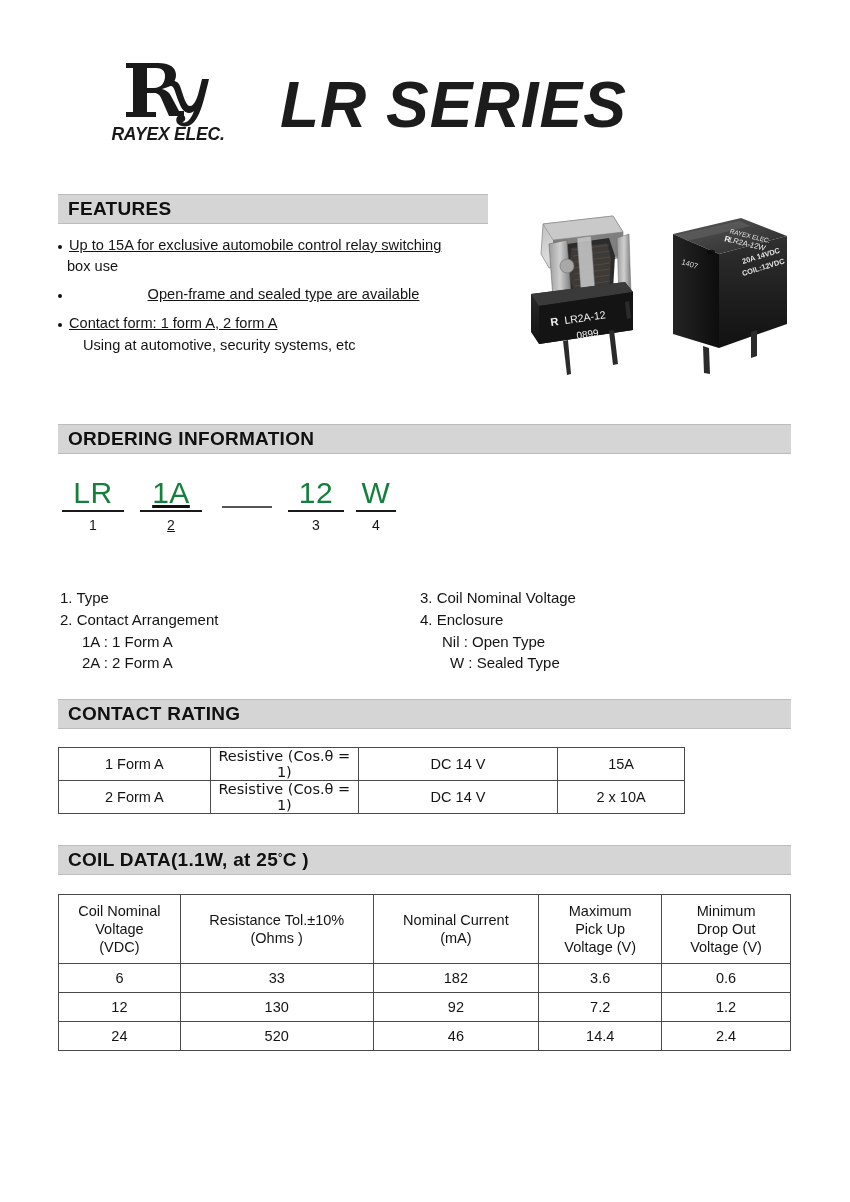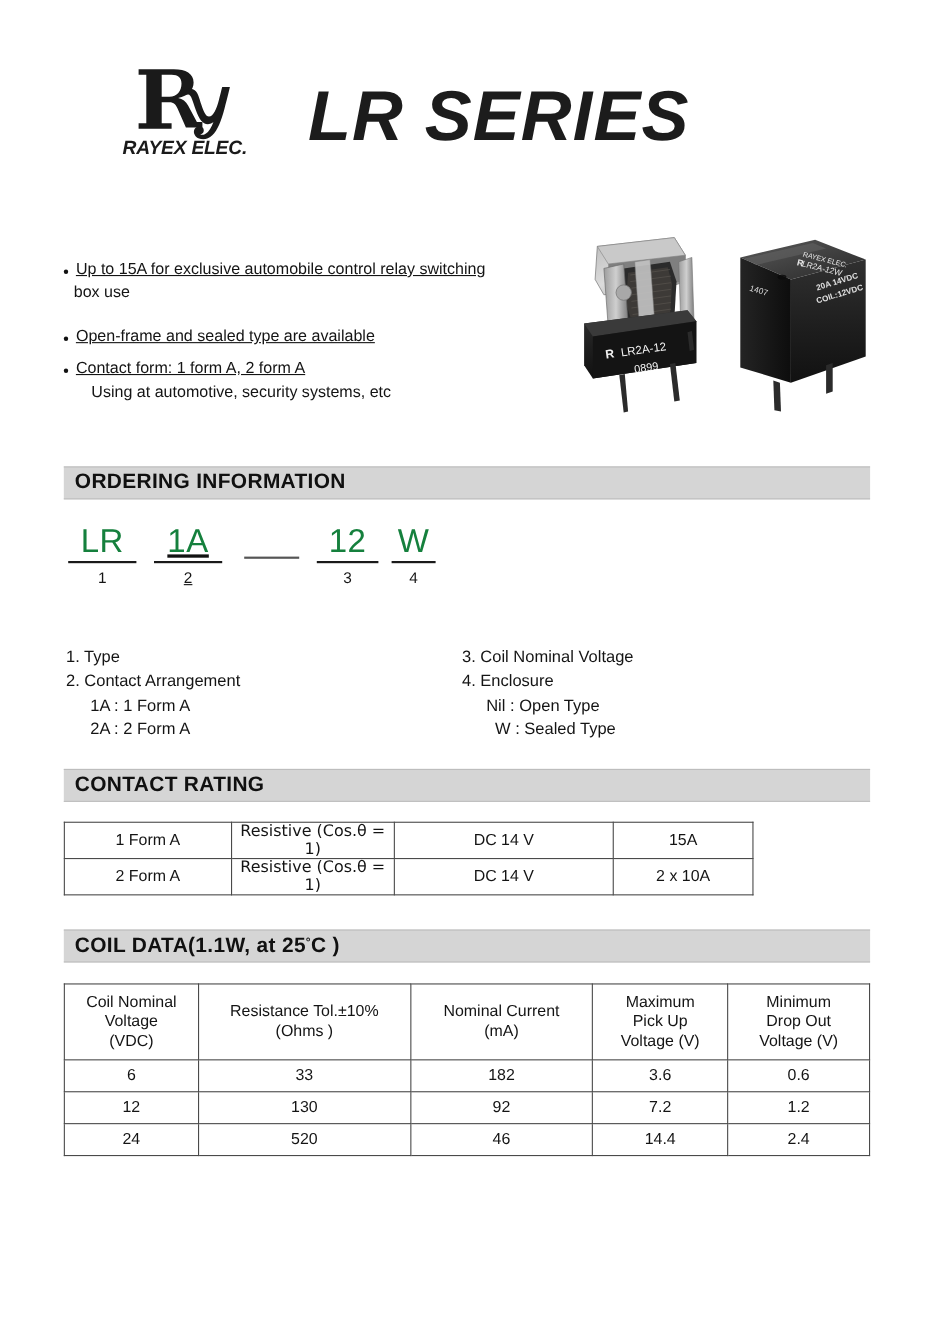--- a/index.html
+++ b/index.html
@@ -219,28 +219,31 @@
                  C74 67 77 69 81 65 C84 62 86 56 86 56
                  C86 56 84 58 81 58 C76 58 73 53 70 45 C67 37 66 31 63 31
                  C61 31 60 32 60 32 Z" fill="#1a1a1a"></path>
       </svg>
       <div class="logo-word">RAYEX ELEC.</div>
     </div>
 
     <div class="series-title">LR  SERIES</div>
   </div>
 
+  <div class="bar" id="bar-features">
+    <span class="bar-label">FEATURES</span>
+  </div>
 
   <div class="features-list">
     <div class="feat">
       <span class="dot"></span>
       <div class="l1">Up to 15A for exclusive automobile control relay switching</div>
       <div class="l2">box use</div>
     </div>
-    <div class="feat" style="margin-top:26px;">
+    <div class="feat" style="margin-top:14px;text-align:center;">
       <span class="dot"></span>
       <div class="l1">Open-frame and sealed type are available</div>
     </div>
     <div class="feat" style="margin-top:14px;">
       <span class="dot"></span>
       <div class="l1">Contact form:  1 form A, 2 form A</div>
       <div class="l2indent">Using at automotive, security systems, etc</div>
     </div>
   </div>
 

